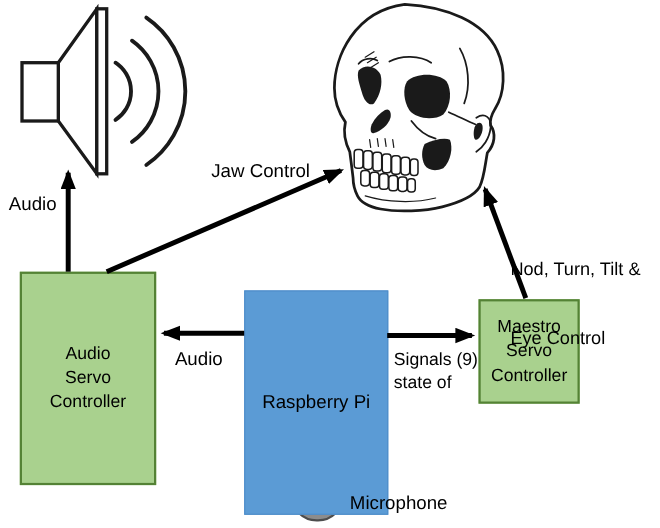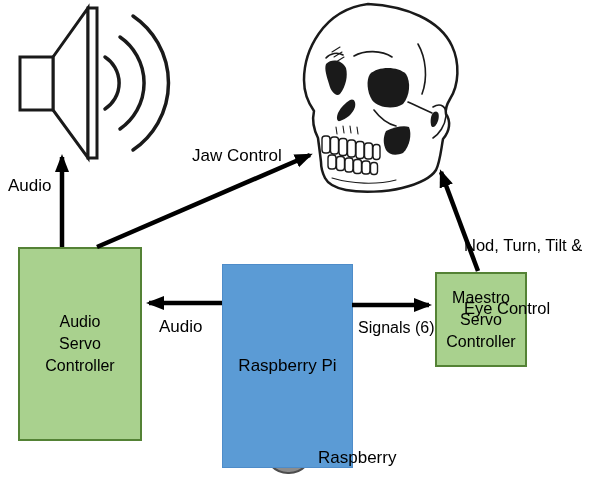--- a/index.html
+++ b/index.html
@@ -156,18 +156,19 @@
   <div class="lbl lbl-jaw">Jaw Control</div>
 
   <div class="lbl lbl-nod">
     <div>Nod, Turn, Tilt &amp;</div>
     <div>Eye Control</div>
   </div>
 
   <div class="lbl lbl-audio-h">Audio</div>
 
   <div class="lbl lbl-signals">
-    <div>Signals (6)</div>
+    <div>Signals (9)</div>
+    <div>state of</div>
   </div>
 
-  <div class="lbl lbl-mic">Raspberry</div>
+  <div class="lbl lbl-mic">Microphone</div>
 
 </div>
 
 </body></html>

